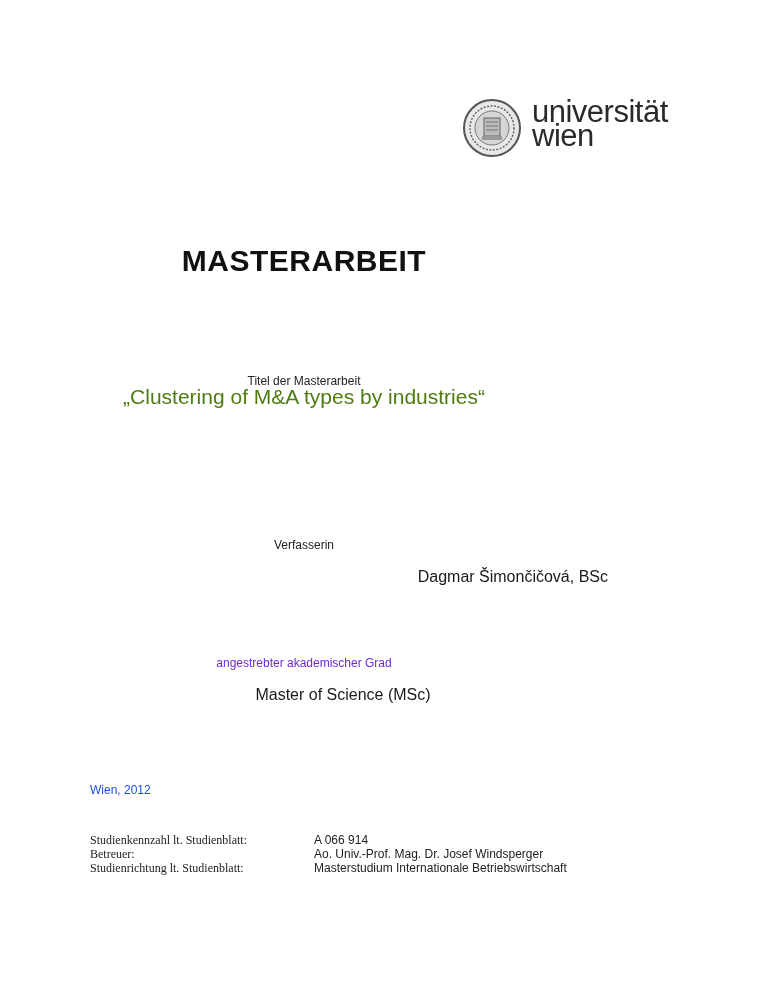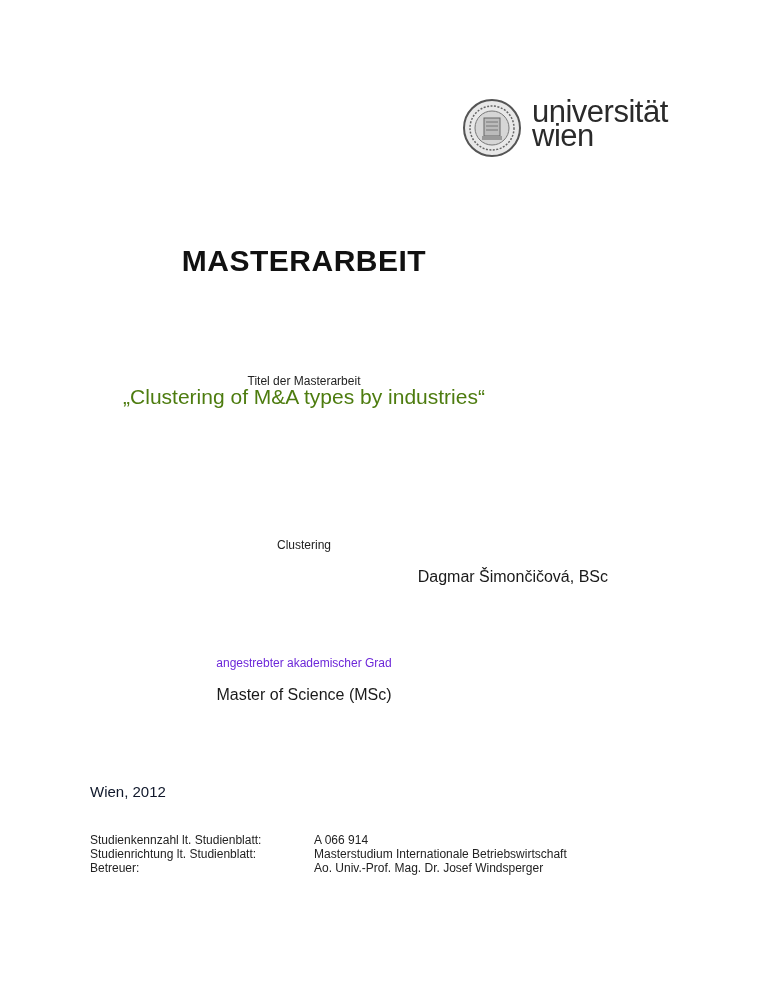--- a/index.html
+++ b/index.html
@@ -16,27 +16,27 @@
       position: absolute; left: 70px; top: 2px; font-size: 31px; line-height: 24px;
       color: #2a2a2a; letter-spacing: -0.5px; font-weight: normal;
     }
 
     #main-title { top: 244px; font-size: 30px; font-weight: bold; letter-spacing: 0.5px; color: #111; }
     #title-label { top: 346px; font-size: 12px; color: #222; margin-top: 28px; }
     #thesis-title { top: 385px; font-size: 21px; color: #4d7c0f; }
     #author-label { top: 538px; font-size: 12px; color: #222; }
     #author-name { top: 568px; font-size: 16px; color: #1a1a1a; text-align: right; }
     #degree-label { top: 656px; font-size: 12px; color: #6d28d9; }
-    #degree-name { top: 686px; font-size: 16px; color: #1a1a1a; }
+    #degree-name { top: 686px; font-size: 16px; color: #1a1a1a; margin-left: 39px; }
 
-    #place-date { left: 90px; top: 783px; font-size: 15px; color: #0f172a; text-align: right; }
+    #place-date { left: 90px; top: 783px; font-size: 12px; color: #1d4ed8; text-align: right; }
 
     #info { left: 90px; top: 833px; font-size: 12px; line-height: 14px; color: #222; }
     #info .row { display: flex; }
-    #info .lbl { width: 224px; }
+    #info .lbl { width: 224px; font-family: Liberation Serif, serif; }
     #info .val { }
   </style>
 </head>
 <body>
 
 <div id="logo" class="abs">
   <svg id="seal" viewBox="0 0 60 60">
     <circle cx="30" cy="30" r="28" fill="#e8e8e8" stroke="#555" stroke-width="2"></circle>
     <circle cx="30" cy="30" r="22" fill="none" stroke="#666" stroke-width="1.5" stroke-dasharray="2 1.5"></circle>
     <circle cx="30" cy="30" r="17" fill="#d6d6d6" stroke="#777" stroke-width="1"></circle>
@@ -48,34 +48,34 @@
     <div>universität</div>
     <div>wien</div>
   </div>
 </div>
 
 <div id="main-title" class="abs center">MASTERARBEIT</div>
 
 <div id="title-label" class="abs center">Titel der Masterarbeit</div>
 <div id="thesis-title" class="abs center">„Clustering of M&amp;A types by industries“</div>
 
-<div id="author-label" class="abs center">Clustering</div>
+<div id="author-label" class="abs center">Verfasserin</div>
 <div id="author-name" class="abs center">Dagmar Šimončičová, BSc</div>
 
 <div id="degree-label" class="abs center">angestrebter akademischer Grad</div>
 <div id="degree-name" class="abs center">Master of Science (MSc)</div>
 
 <div id="place-date" class="abs">Wien, 2012</div>
 
 <div id="info" class="abs">
   <div class="row">
     <span class="lbl">Studienkennzahl lt. Studienblatt:</span>
     <span class="val">A 066 914</span>
   </div>
   <div class="row">
+    <span class="lbl">Betreuer:</span>
+    <span class="val">Ao. Univ.-Prof. Mag. Dr. Josef Windsperger</span>
+  </div>
+  <div class="row">
     <span class="lbl">Studienrichtung lt. Studienblatt:</span>
     <span class="val">Masterstudium Internationale Betriebswirtschaft</span>
-  </div>
-  <div class="row">
-    <span class="lbl">Betreuer:</span>
-    <span class="val">Ao. Univ.-Prof. Mag. Dr. Josef Windsperger</span>
   </div>
 </div>
 
 </body></html>

